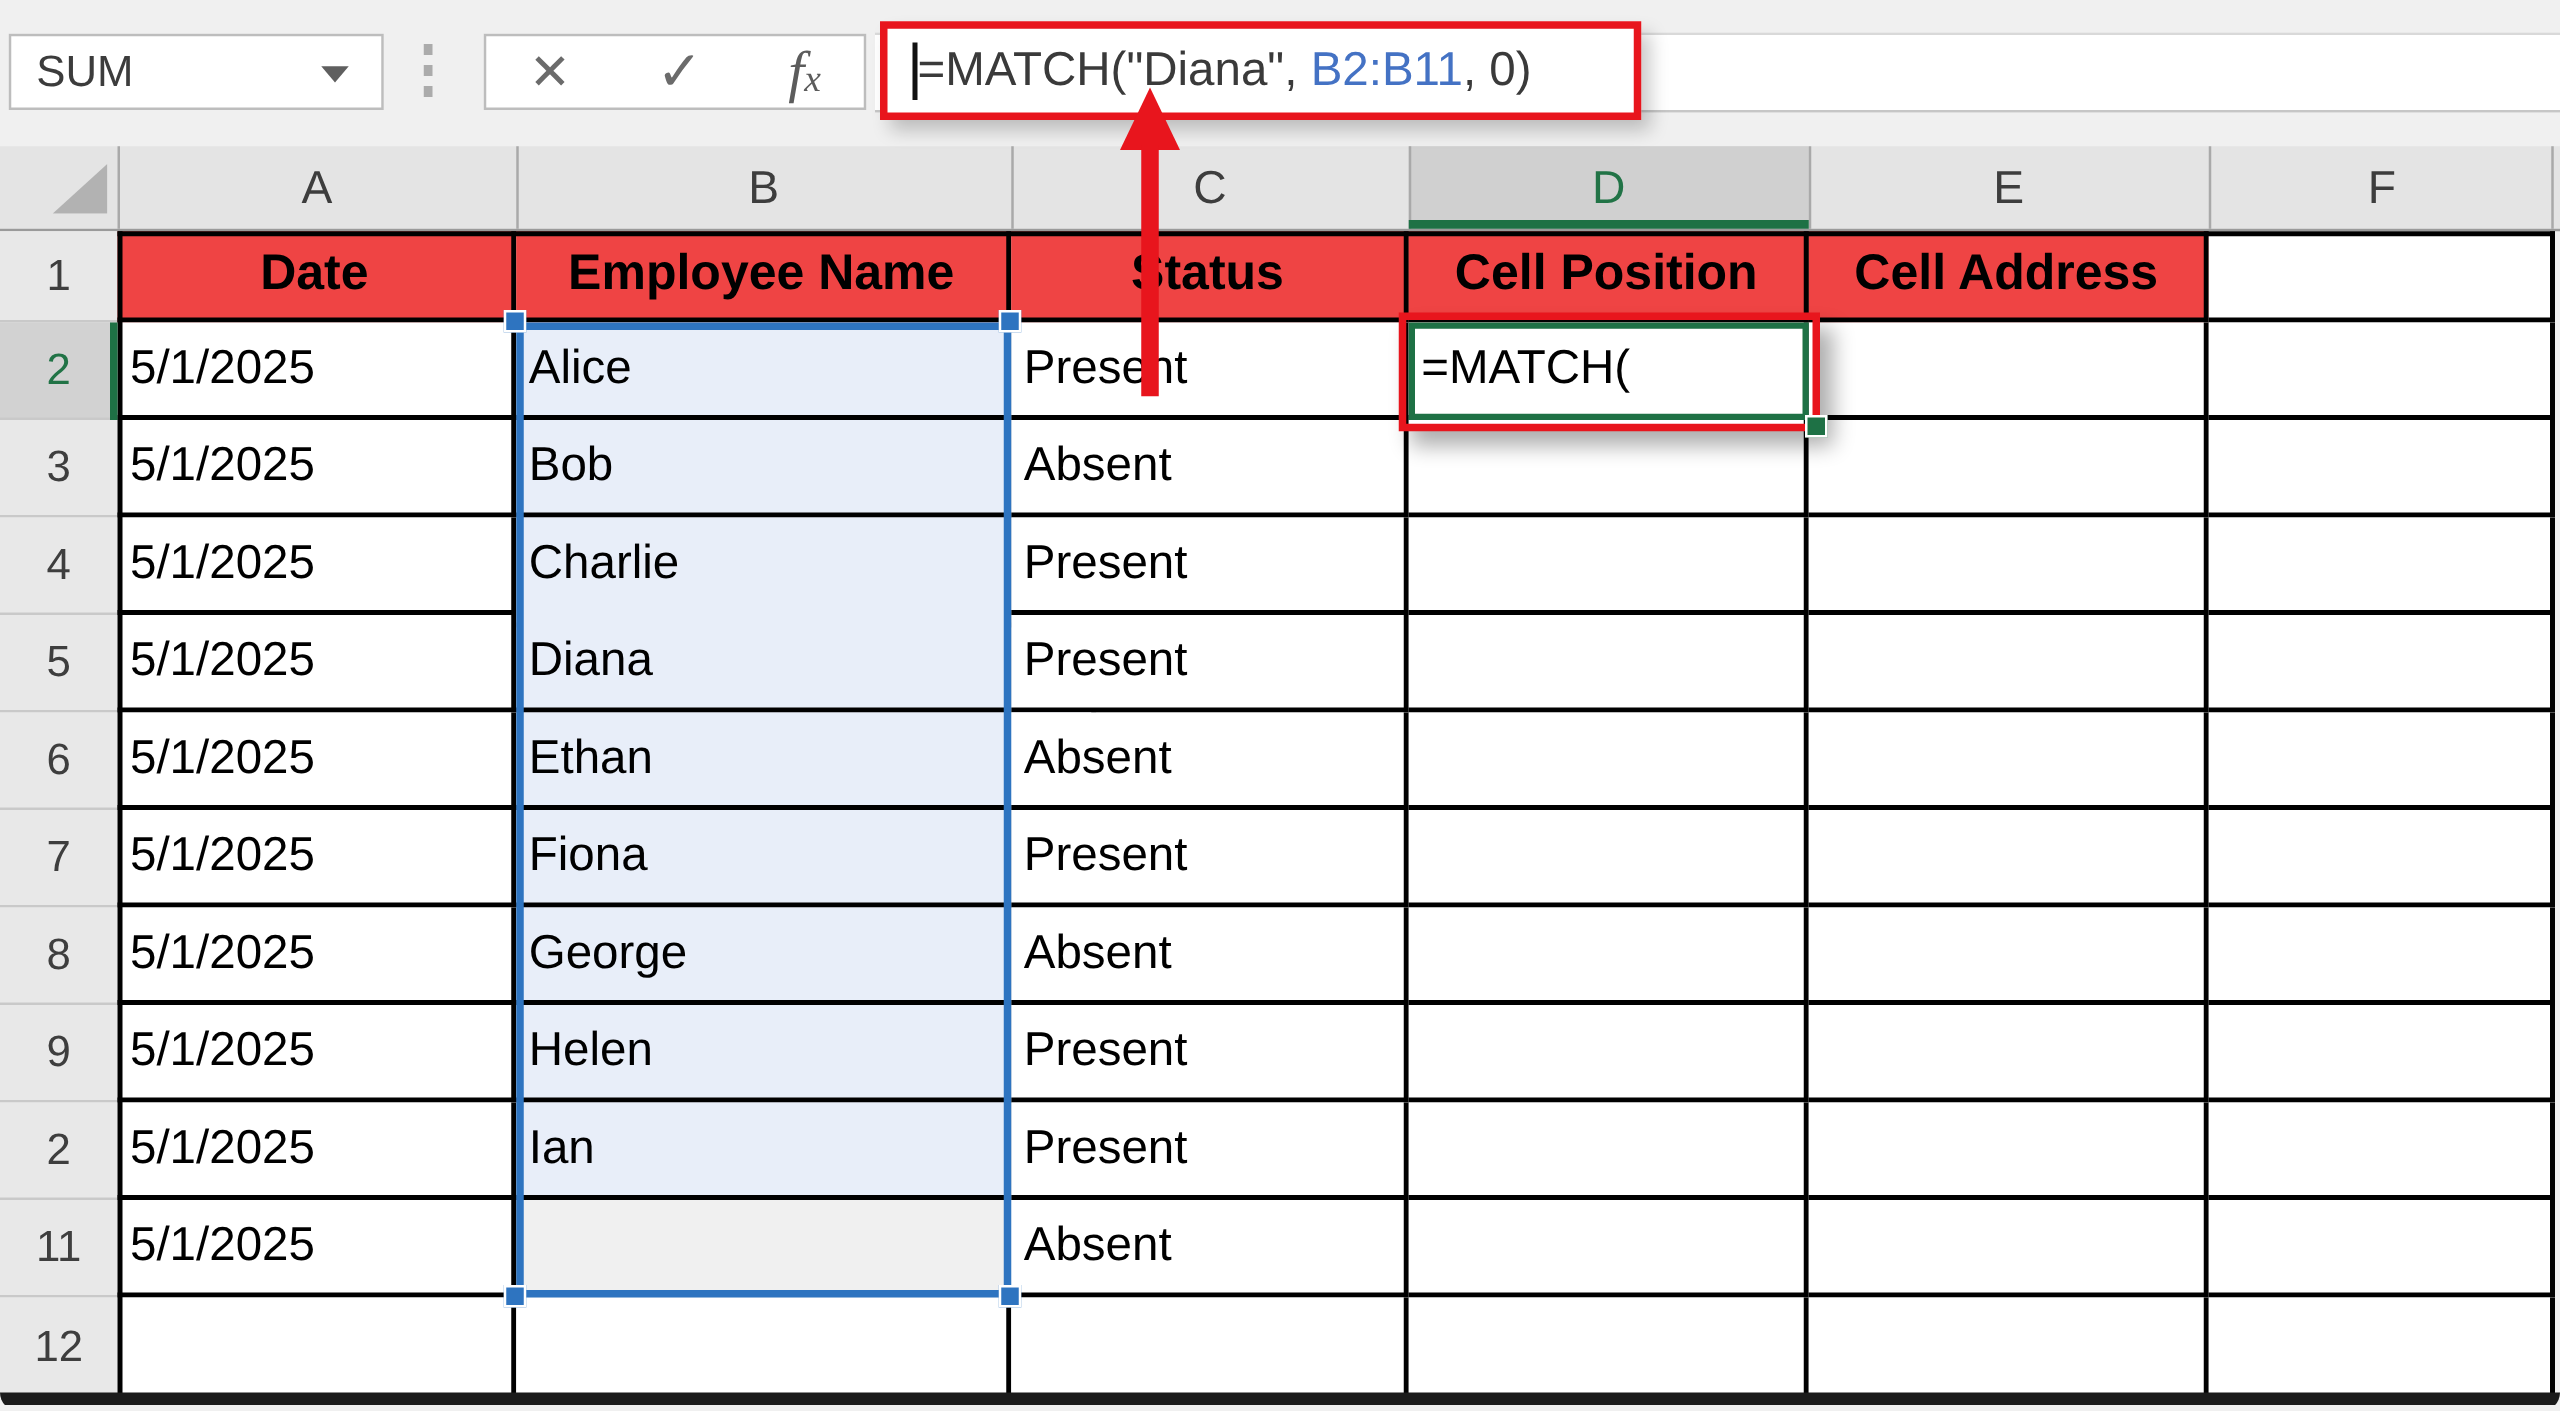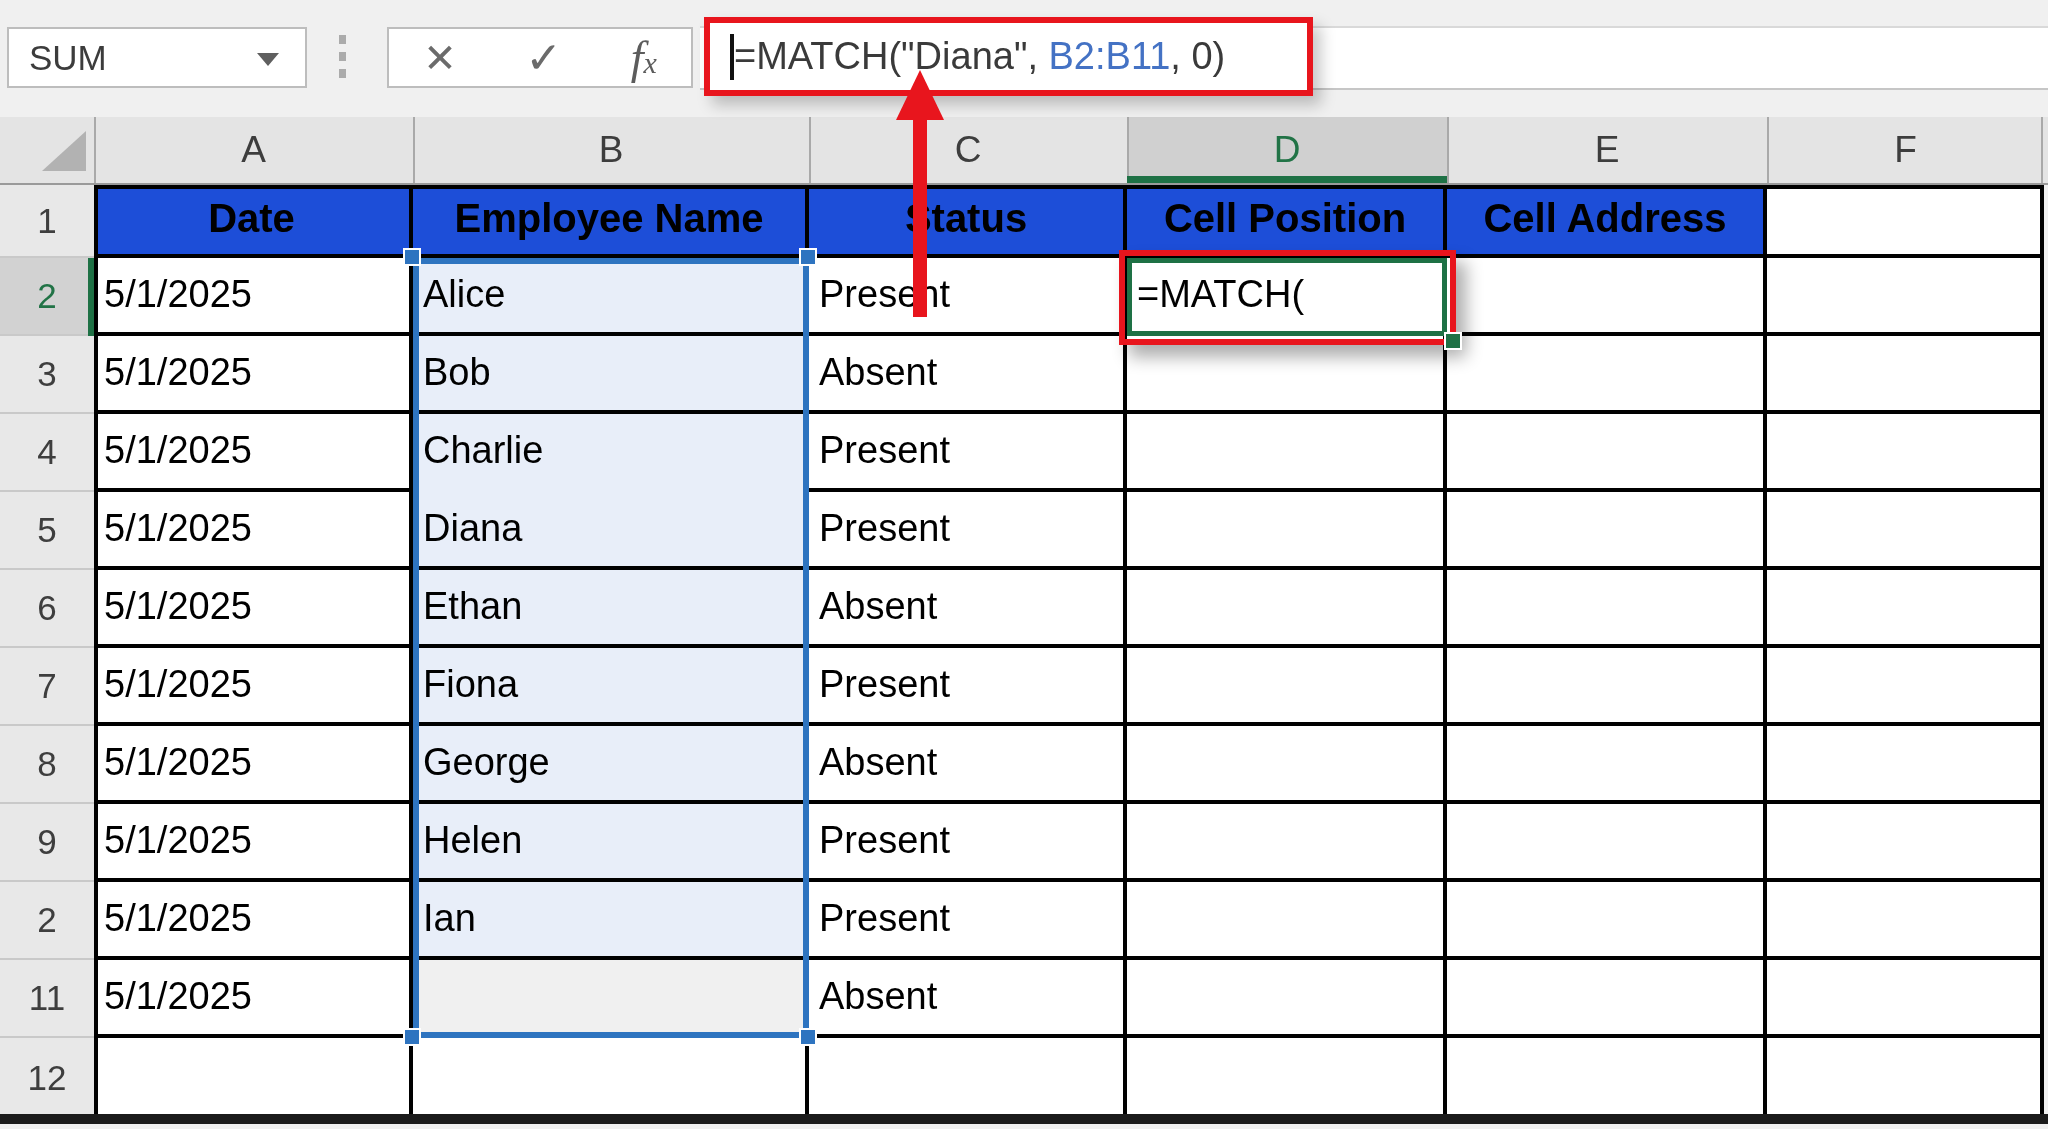--- a/index.html
+++ b/index.html
@@ -1,17 +1,17 @@
 <!DOCTYPE html>
 <html><head>
 <meta charset="utf-8">
 <style>
   html,body{margin:0;padding:0;background:#f0f0f0;}
   #stage{position:relative;width:2048px;height:1129px;overflow:hidden;background:#f0f0f0;
-         font-family:"Liberation Sans",sans-serif;}
+         font-family:"Liberation Sans",sans-serif;border-radius:15px;}
 
   
   #topbar{position:absolute;left:0;top:0;width:2048px;height:117px;background:#f0f0f0;}
   #namebox{position:absolute;left:7px;top:27px;width:300px;height:61px;background:#fff;
            border:2px solid #bdbdbd;box-sizing:border-box;}
   #namebox .val{position:absolute;left:20px;top:0;height:57px;line-height:57px;
                 font-size:35px;color:#3c3c3c;}
   #namebox .dd{position:absolute;right:26px;top:24px;width:0;height:0;
                border-left:11px solid transparent;border-right:11px solid transparent;
                border-top:13px solid #5f5f5f;}
@@ -43,21 +43,21 @@
   .colhdr.active{background:#d0d0d0;color:#217346;}
   .vsep{position:absolute;top:0;width:2px;height:66px;background:#a9a9a9;}
   .corner-tri{position:absolute;left:42px;top:14px;width:44px;height:40px;background:#b2b2b2;
               clip-path:polygon(100% 0,100% 100%,0 100%);}
   .rowhdr{position:absolute;left:0;width:94px;background:#e8e8e8;text-align:center;
           font-size:35px;color:#3e3e3e;border-bottom:2px solid #c9c9c9;box-sizing:border-box;}
   .rowhdr.active{background:#d2d2d2;color:#217346;}
   .cell{position:absolute;background:#fff;border-right:4px solid #000;border-bottom:4px solid #000;
         box-sizing:border-box;font-size:38px;color:#000;white-space:nowrap;overflow:hidden;
         padding-left:10px;}
-  .cell.hdr{background:#1d4ed8;font-weight:bold;font-size:40px;text-align:center;padding-left:0;}
+  .cell.hdr{background:#ef4444;font-weight:bold;font-size:40px;text-align:center;padding-left:0;}
   .cell.hdr.blank{background:#fff;}
   .cell.selfill{background:#e8eef9;}
   .frame{position:absolute;background:#000;}
   #botbar{position:absolute;left:0;top:997px;width:2048px;height:10px;background:#1b1b1b;}
 
   
   .selbox{position:absolute;border:6px solid #2e74c0;box-sizing:border-box;z-index:10;}
   .handle{position:absolute;width:18px;height:18px;background:#2e74c0;border:2px solid #fff;
           box-sizing:border-box;z-index:12;}
   .activebox{position:absolute;border:5px solid #1e7145;box-sizing:border-box;z-index:11;}

